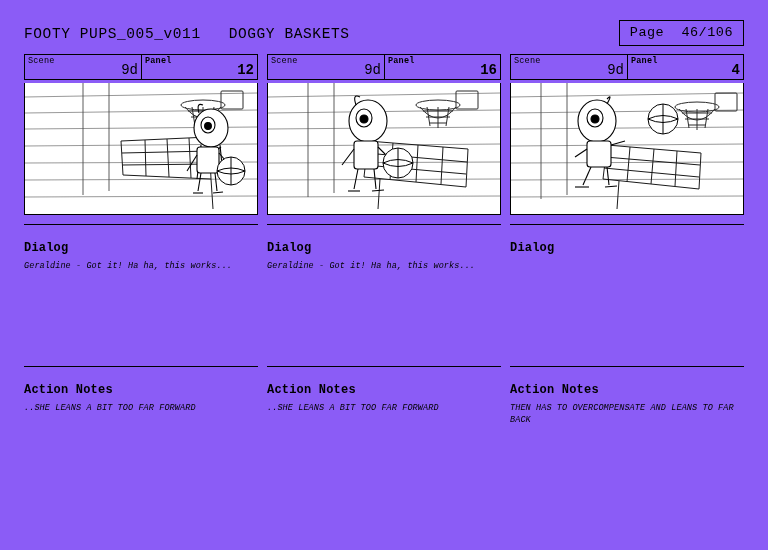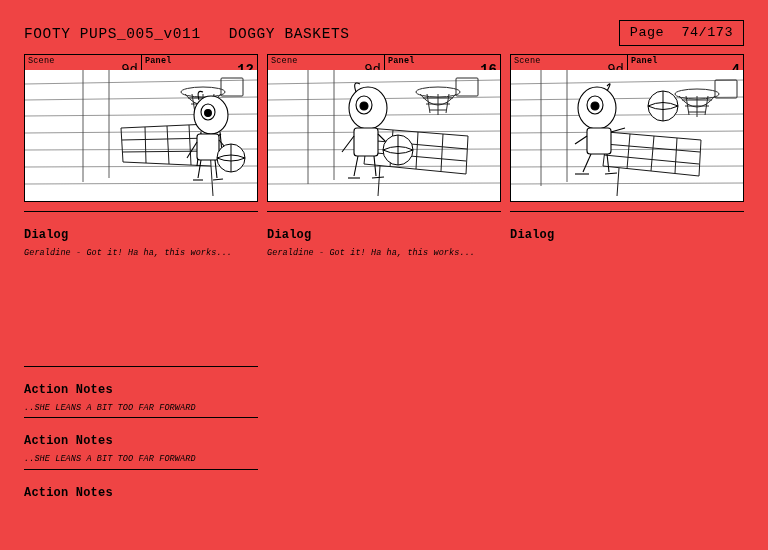--- a/index.html
+++ b/index.html
@@ -8,21 +8,21 @@
     padding: 0;
     width: 768px;
     height: 550px;
     background: #ffffff;
     font-family: "Liberation Mono", monospace;
   }
   .page {
     position: relative;
     width: 768px;
     height: 550px;
-    background: #ef4444;
+    background: #8b5cf6;
   }
   .header {
     position: absolute;
     top: 26px;
     left: 24px;
     right: 24px;
     height: 26px;
   }
   .doc-title {
     position: absolute;
@@ -52,21 +52,21 @@
     display: flex;
     gap: 9px;
   }
   .col {
     width: 234px;
   }
   
   .sp-row {
     display: flex;
     width: 100%;
-    height: 16px;
+    height: 29px;
   }
   .sp-cell {
     border: 1px solid #000;
     position: relative;
     height: 26px;
   }
   .sp-scene { width: 118px; }
   .sp-panel { width: 116px; border-left: none; font-weight: bold; }
   .sp-label {
     position: absolute;
@@ -119,33 +119,32 @@
     white-space: pre-wrap;
     letter-spacing: 0.1px;
     font-style: italic;
   }
   .notes-wrap {
     position: absolute;
     top: 366px;
     left: 24px;
     width: 722px;
     display: flex;
-    gap: 3px;
-    flex-direction: column;
+    gap: 9px;
   }
   .notes-col { width: 234px; }
 </style>
 </head>
 <body>
 
 <div class="page">
 
   <div class="header">
     <div class="doc-title">FOOTY PUPS_005_v011   DOGGY BASKETS</div>
-    <div class="page-box">Page  74/173</div>
+    <div class="page-box">Page  46/106</div>
   </div>
 
   <div class="columns">
 
     <div class="col">
       <div class="sp-row">
         <div class="sp-cell sp-scene">
           <span class="sp-label">Scene</span>
           <span class="sp-value">9d</span>
         </div>
@@ -388,16 +387,17 @@
       <div class="section-body">..SHE LEANS A BIT TOO FAR FORWARD</div>
     </div>
     <div class="notes-col">
       <div class="section-rule"></div>
       <div class="section-title">Action Notes</div>
       <div class="section-body">..SHE LEANS A BIT TOO FAR FORWARD</div>
     </div>
     <div class="notes-col">
       <div class="section-rule"></div>
       <div class="section-title">Action Notes</div>
+      <div class="section-body">THEN HAS TO OVERCOMPENSATE AND LEANS TO FAR BACK</div>
     </div>
   </div>
 
 </div>
 
 </body></html>

